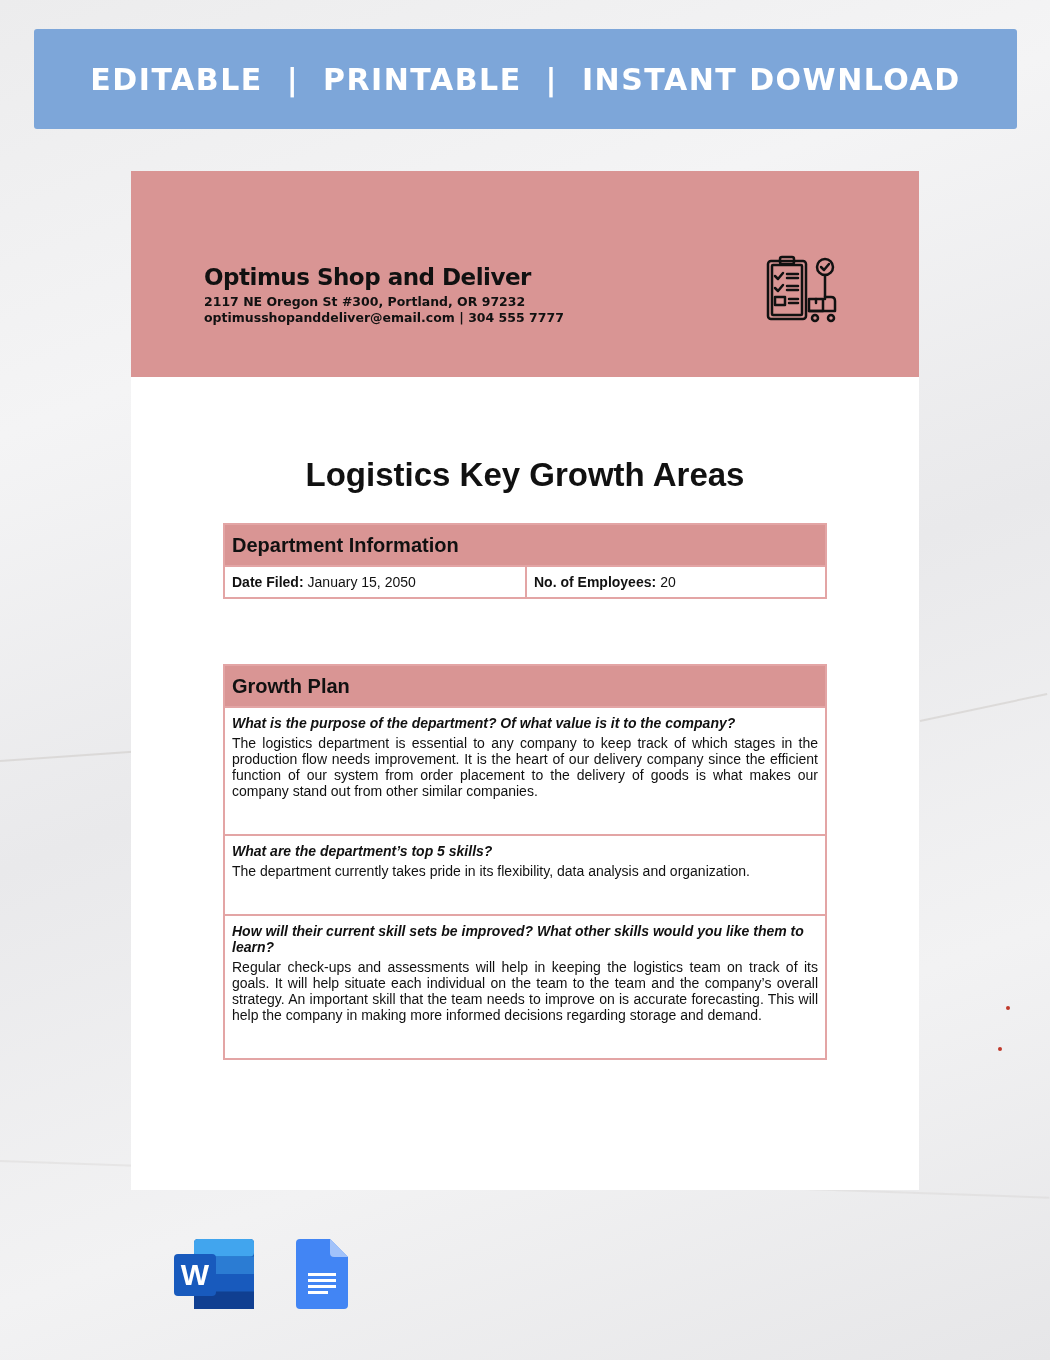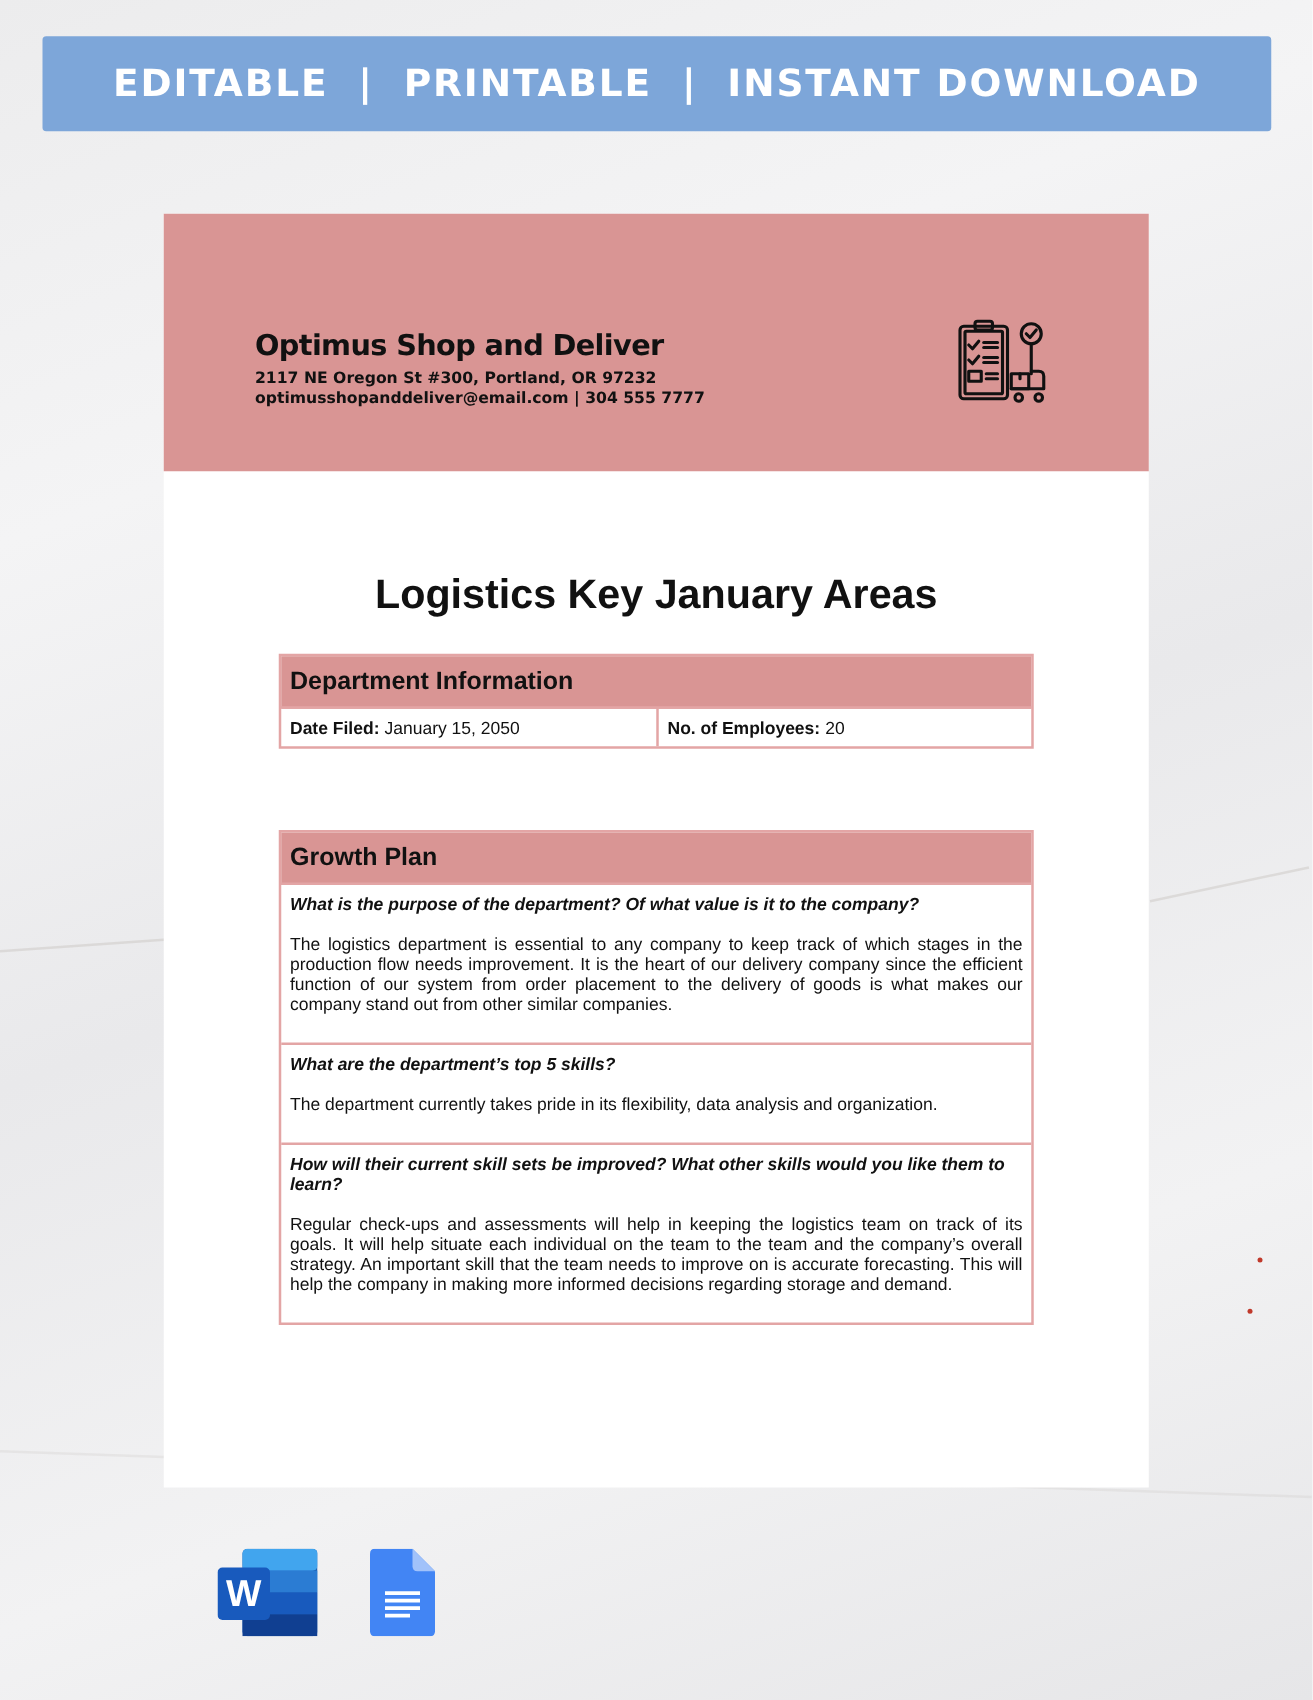--- a/index.html
+++ b/index.html
@@ -7,21 +7,21 @@
     body {
       position: relative;
       overflow: hidden;
       font-family: "Liberation Sans", sans-serif;
       background: linear-gradient(160deg, #ececed 0%, #f4f4f5 25%, #e9e9eb 50%, #f2f2f3 75%, #e6e6e8 100%);
     }
     .marble-vein {
       position: absolute; height: 2px; background: rgba(200,195,190,0.45); transform-origin: left center;
     }
     .banner {
-      position: absolute; left: 34px; top: 29px; width: 983px; height: 76px;
+      position: absolute; left: 34px; top: 29px; width: 983px; height: 100px;
       background: #7da6d9; border-radius: 3px;
       display: flex; align-items: center; justify-content: center;
     }
     .banner-text {
       color: #ffffff; font-family: "DejaVu Sans", sans-serif; font-weight: bold;
       font-size: 30px; letter-spacing: 1.5px;
     }
     .page {
       position: absolute; left: 131px; top: 171px; width: 788px; height: 1019px;
       background: #ffffff;
@@ -65,21 +65,21 @@
     }
     .info-cell + .info-cell { border-left: 2px solid #e3a5a5; }
     .info-cell b { margin-right: 4px; }
     .growth-table {
       position: absolute; left: 92px; top: 493px; width: 604px;
       border: 2px solid #e3a5a5;
     }
     .growth-row { border-bottom: 2px solid #e3a5a5; padding: 7px 7px 0 7px; }
     .growth-row:last-child { border-bottom: none; }
     .question { font-weight: bold; font-style: italic; font-size: 14px; color: #111; line-height: 16px; }
-    .answer { font-size: 14px; color: #111; line-height: 16px; margin-top: 16px; text-align: justify; }
+    .answer { font-size: 14px; color: #111; line-height: 16px; margin-top: 4px; text-align: justify; }
     .row1 { height: 128px; }
     .row2 { height: 80px; }
     .row3 { height: 142px; }
     .app-icons { position: absolute; left: 174px; top: 1239px; display: flex; gap: 42px; }
     .red-dot { position: absolute; width: 4px; height: 4px; background: #c0392b; border-radius: 50%; }
   </style>
 </head>
 <body>
 
 <div class="marble-vein" style="left:0;top:760px;width:180px;transform:rotate(-4deg);"></div>
@@ -114,21 +114,21 @@
       <polyline points="56,12 59,15 64,9"></polyline>
       <line x1="60" y1="20" x2="60" y2="44"></line>
       <rect x="44" y="44" width="14" height="12"></rect>
       <line x1="51" y1="44" x2="51" y2="48"></line>
       <path d="M44,56 H70 V46 Q70,42 66,42 H60"></path>
       <circle cx="50" cy="63" r="3"></circle>
         <circle cx="66" cy="63" r="3"></circle>
     </svg>
   </div>
 
-  <div class="doc-title">Logistics Key January Areas</div>
+  <div class="doc-title">Logistics Key Growth Areas</div>
 
   <div class="info-table">
     <div class="section-head">Department Information</div>
     <div class="info-row">
       <div class="info-cell">
         <b>Date Filed:</b>
         <span>January 15, 2050</span>
       </div>
       <div class="info-cell">
         <b>No. of Employees:</b>

